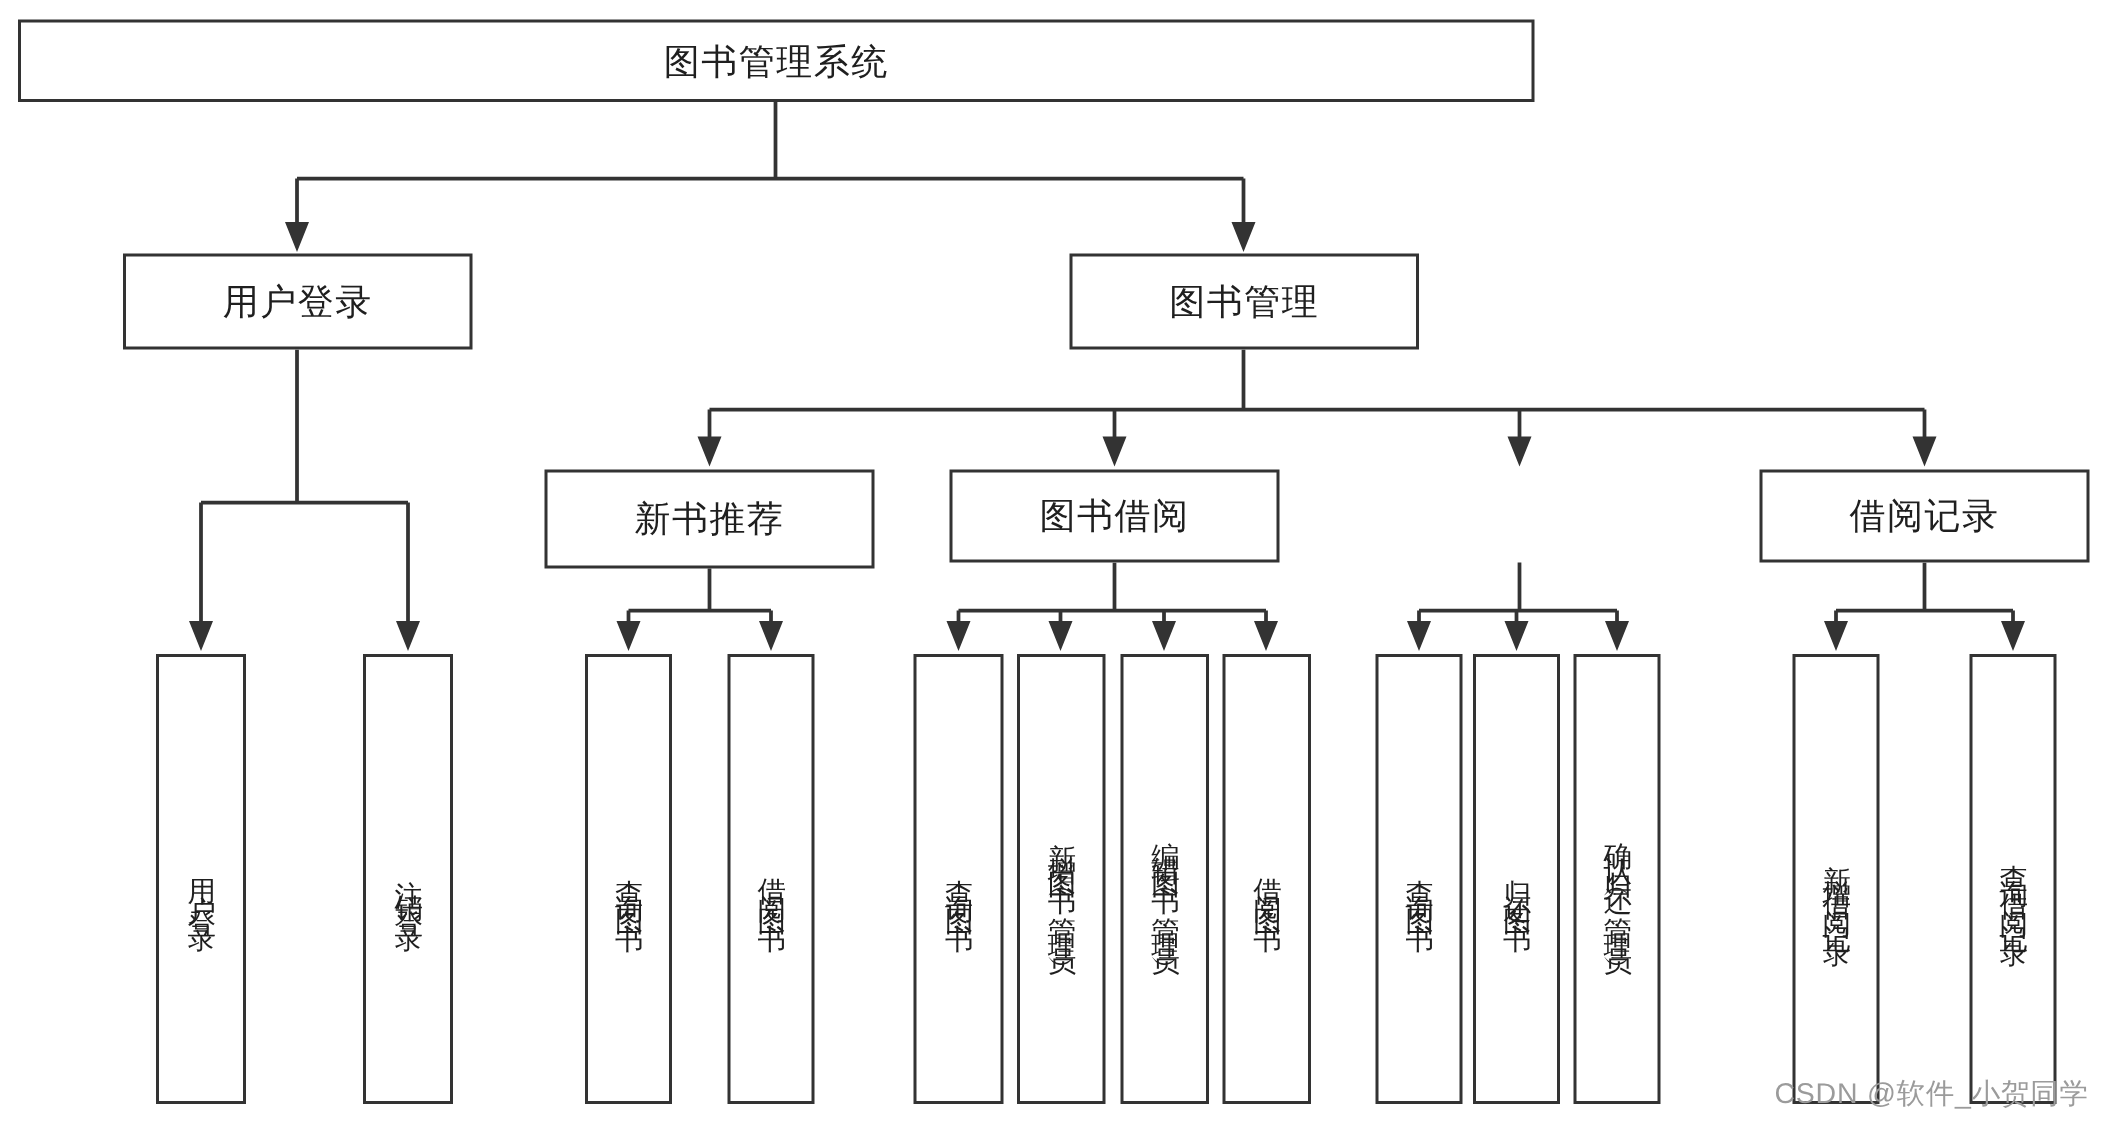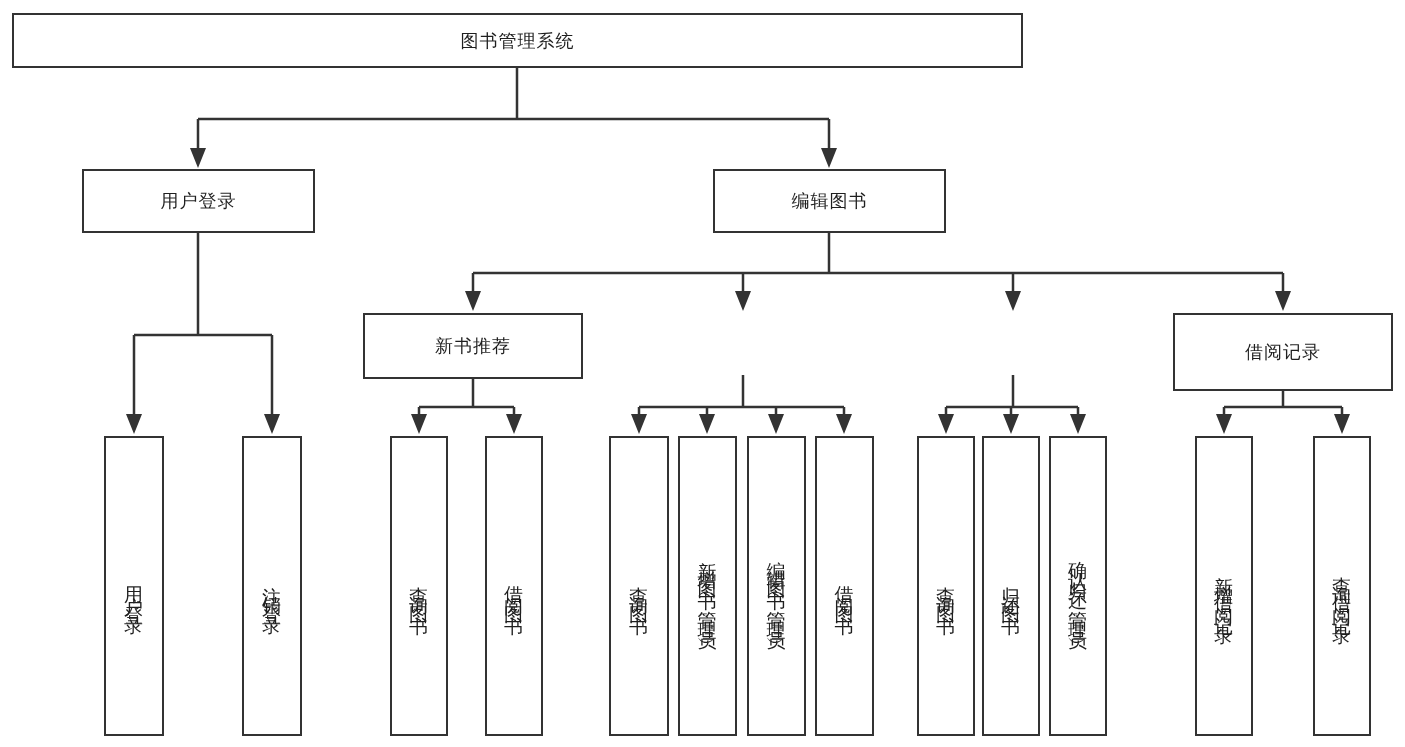--- a/index.html
+++ b/index.html
@@ -22,21 +22,21 @@
   svg.connectors path.arrow{fill:var(--line-color);stroke:none;}
   .node{
     position:absolute;
     box-sizing:border-box;
     background:#ffffff;
     border:2.5px solid var(--line-color);
     display:flex;align-items:center;justify-content:center;
     z-index:2;
   }
   .node.h span{
-    font-size:18px;
+    font-size:24px;
     letter-spacing:1px;
     white-space:nowrap;
     text-align:center;
   }
   .node.v span{
     writing-mode:vertical-rl;
     text-orientation:mixed;
     font-size:19px;
     line-height:1;
     letter-spacing:10px;
@@ -89,27 +89,30 @@
   </svg>
 
   <div class="node h" style="left:12px;top:13px;width:1011px;height:55px">
     <span>图书管理系统</span>
   </div>
 
   <div class="node h" style="left:82px;top:169px;width:233px;height:64px">
     <span>用户登录</span>
   </div>
   <div class="node h" style="left:713px;top:169px;width:233px;height:64px">
-    <span>编辑图书</span>
+    <span>图书管理</span>
   </div>
 
   <div class="node h" style="left:363px;top:313px;width:220px;height:66px">
     <span>新书推荐</span>
   </div>
-  <div class="node h" style="left:1173px;top:313px;width:220px;height:78px">
+  <div class="node h" style="left:633px;top:313px;width:220px;height:62px">
+    <span>图书借阅</span>
+  </div>
+  <div class="node h" style="left:1173px;top:313px;width:220px;height:62px">
     <span>借阅记录</span>
   </div>
 
   <div class="node v" style="left:104px;top:436px;width:60px;height:300px">
     <span>用户登录</span>
   </div>
   <div class="node v" style="left:242px;top:436px;width:60px;height:300px">
     <span>注销登录</span>
   </div>
 
@@ -143,14 +146,15 @@
     <span>确认归还（管理员）</span>
   </div>
 
   <div class="node v" style="left:1195px;top:436px;width:58px;height:300px">
     <span>新增借阅记录</span>
   </div>
   <div class="node v" style="left:1313px;top:436px;width:58px;height:300px">
     <span>查询借阅记录</span>
   </div>
 
+  <div class="watermark">CSDN @软件_小贺同学</div>
 
 </div>
 
 </body></html>

